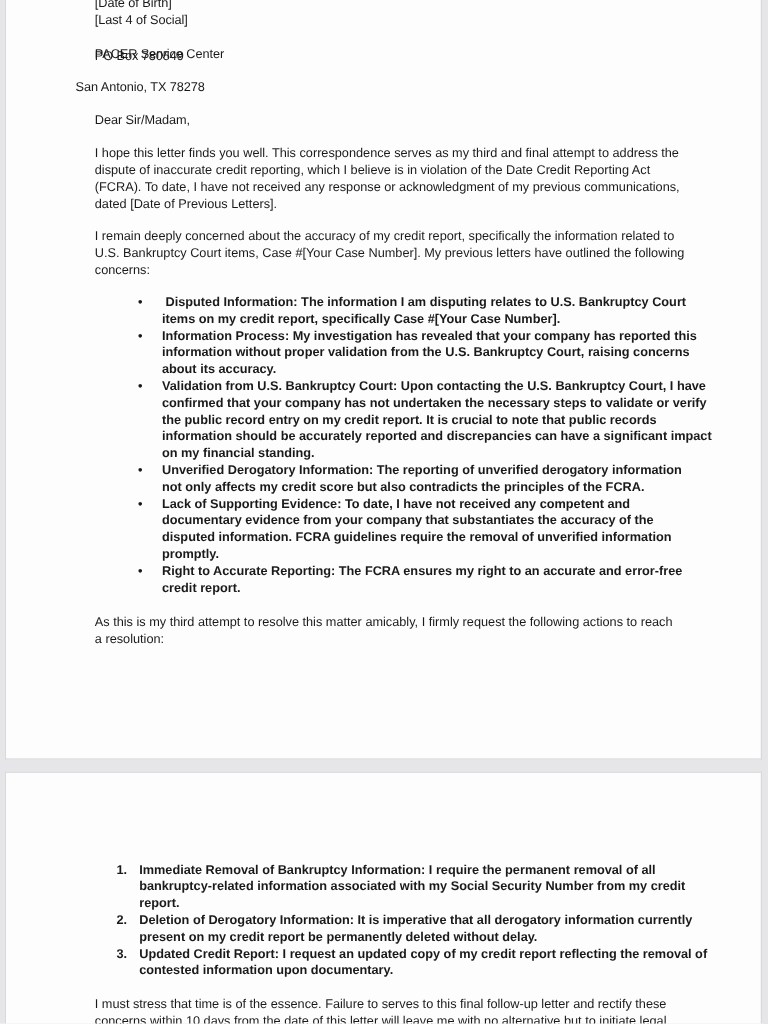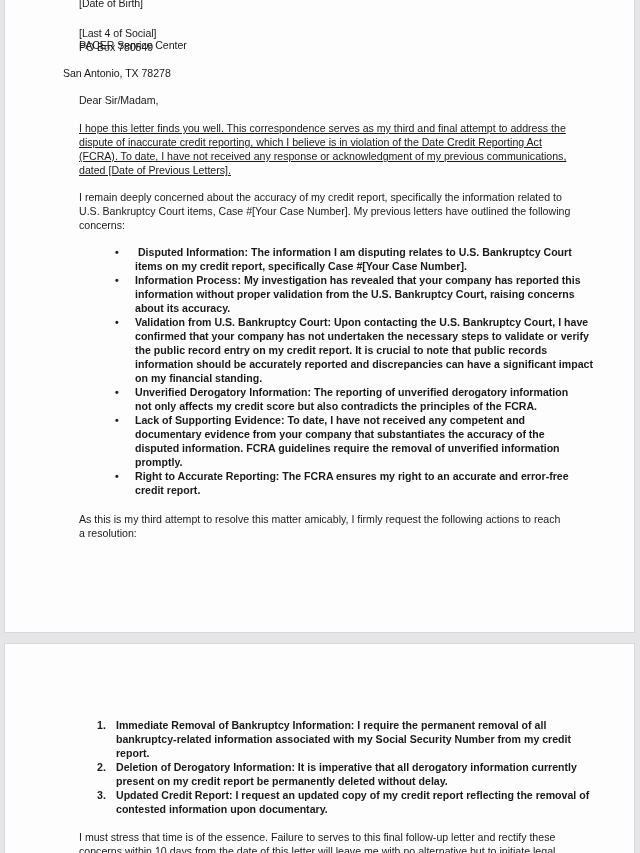--- a/index.html
+++ b/index.html
@@ -93,29 +93,29 @@
       position: absolute;
       left: 0;
       top: 0;
     }
   </style>
 </head>
 <body>
 
 <div class="page" id="page1">
   <div class="txt" style="left:74px; top:-4px;">[Date of Birth]</div>
-  <div class="txt" style="left:74px; top:10px;margin-top:16px;">[Last 4 of Social]</div>
+  <div class="txt" style="left:74px; top:10px;">[Last 4 of Social]</div>
 
   <div class="txt" style="left:74px; top:38px;">PACER Service Center</div>
   <div class="txt" style="left:74px; top:40px;">PO Box 780549</div>
   <div class="txt" style="left:58px; top:66px;">San Antonio, TX 78278</div>
 
   <div class="txt" style="left:74px; top:93px;">Dear Sir/Madam,</div>
 
-  <div class="para" style="top:121px;text-decoration:underline;">
+  <div class="para" style="top:121px;">
     <span class="line">I hope this letter finds you well. This correspondence serves as my third and final attempt to address the</span>
     <span class="line">dispute of inaccurate credit reporting, which I believe is in violation of the Date Credit Reporting Act</span>
     <span class="line">(FCRA). To date, I have not received any response or acknowledgment of my previous communications,</span>
     <span class="line">dated [Date of Previous Letters].</span>
   </div>
 
   <div class="para" style="top:190px;">
     <span class="line">I remain deeply concerned about the accuracy of my credit report, specifically the information related to</span>
     <span class="line">U.S. Bankruptcy Court items, Case #[Your Case Number]. My previous letters have outlined the following</span>
     <span class="line">concerns:</span>

